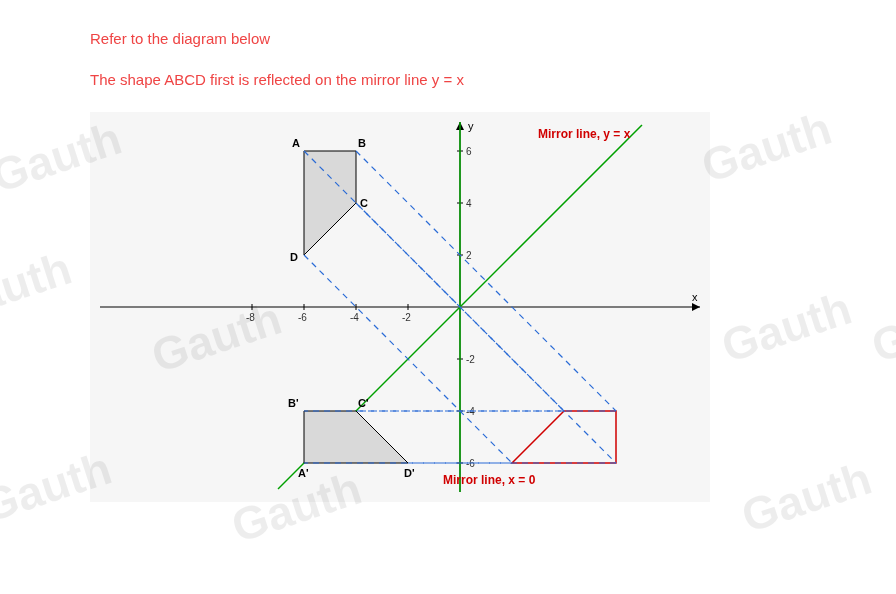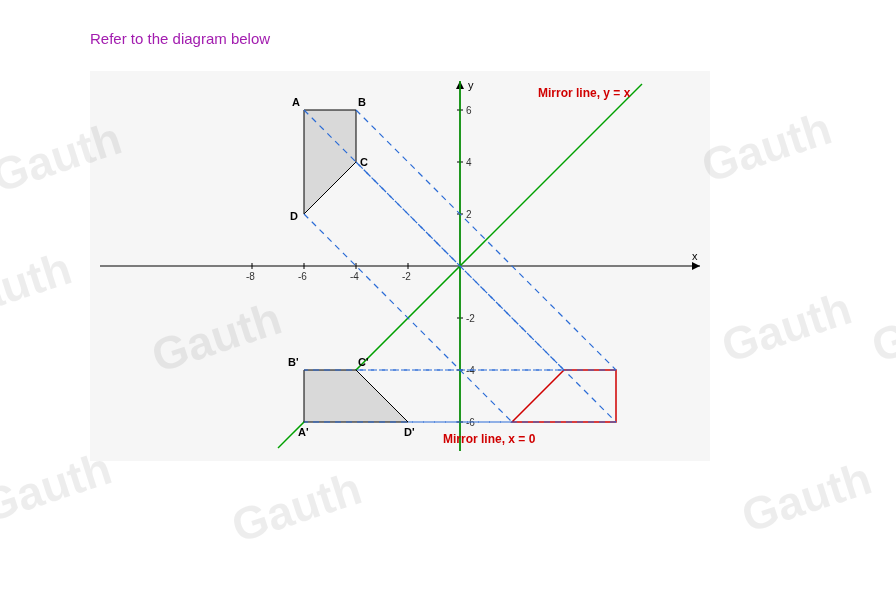--- a/index.html
+++ b/index.html
@@ -10,21 +10,21 @@
     width: 896px;
     height: 594px;
     position: relative;
     overflow: hidden;
   }
   .content {
     padding: 30px 0 0 90px;
   }
   .explain-line {
     font-size: 15px;
-    color: #a21caf;
+    color: #ef4444;
     margin-bottom: 24px;
   }
   .diagram-wrap {
     margin-top: 10px;
     width: 620px;
     height: 390px;
     background: #f6f6f6;
     position: relative;
   }
   svg { display: block; }
@@ -40,20 +40,21 @@
     transform: rotate(-18deg);
     user-select: none;
     pointer-events: none;
   }
 </style>
 </head>
 <body>
 
 <div class="content">
   <div class="explain-line">Refer to the diagram below</div>
+  <div class="explain-line">The shape ABCD first is reflected on the mirror line y = x</div>
 
   <div class="diagram-wrap">
     <svg id="chart-svg" width="620" height="390" viewBox="0 0 620 390">
         <line x1="10" y1="195" x2="610" y2="195" stroke="#000" stroke-width="1"></line>
         <line x1="370" y1="10" x2="370" y2="380" stroke="#000" stroke-width="1"></line>
         <polygon points="610,195 602,191 602,199" fill="#000"></polygon>
         <polygon points="370,10 366,18 374,18" fill="#000"></polygon>
         <text x="378" y="18" class="axis-label">y</text>
         <text x="602" y="189" class="axis-label">x</text>
         <line x1="162" y1="192" x2="162" y2="198" stroke="#000"></line>

